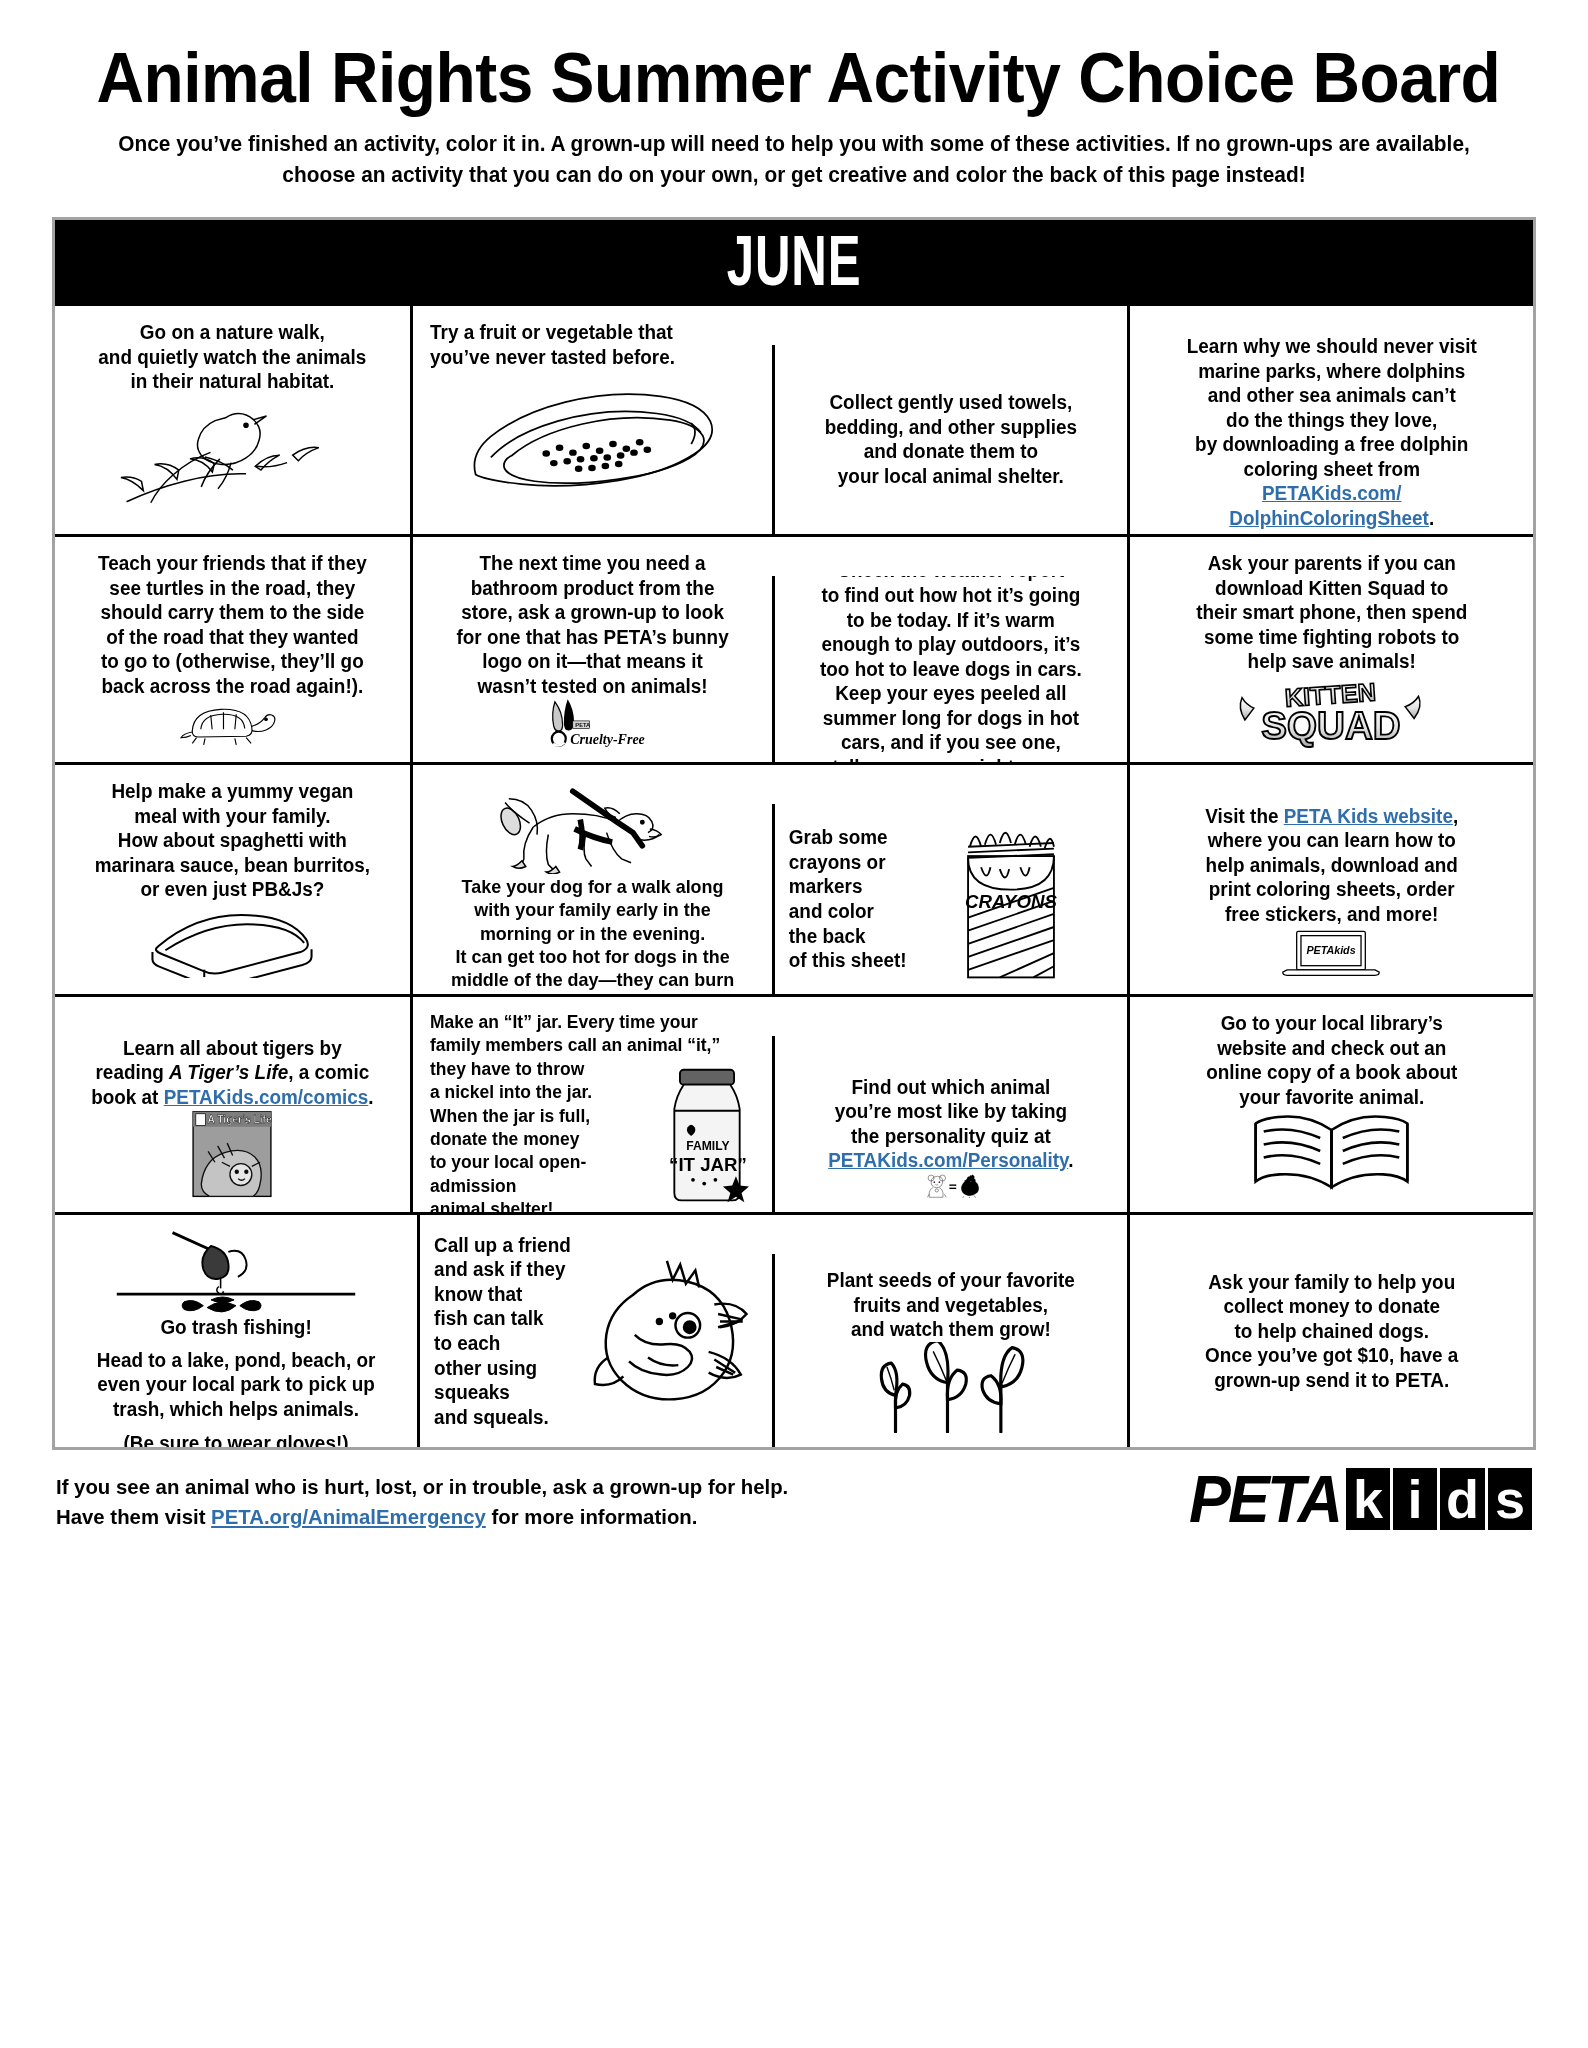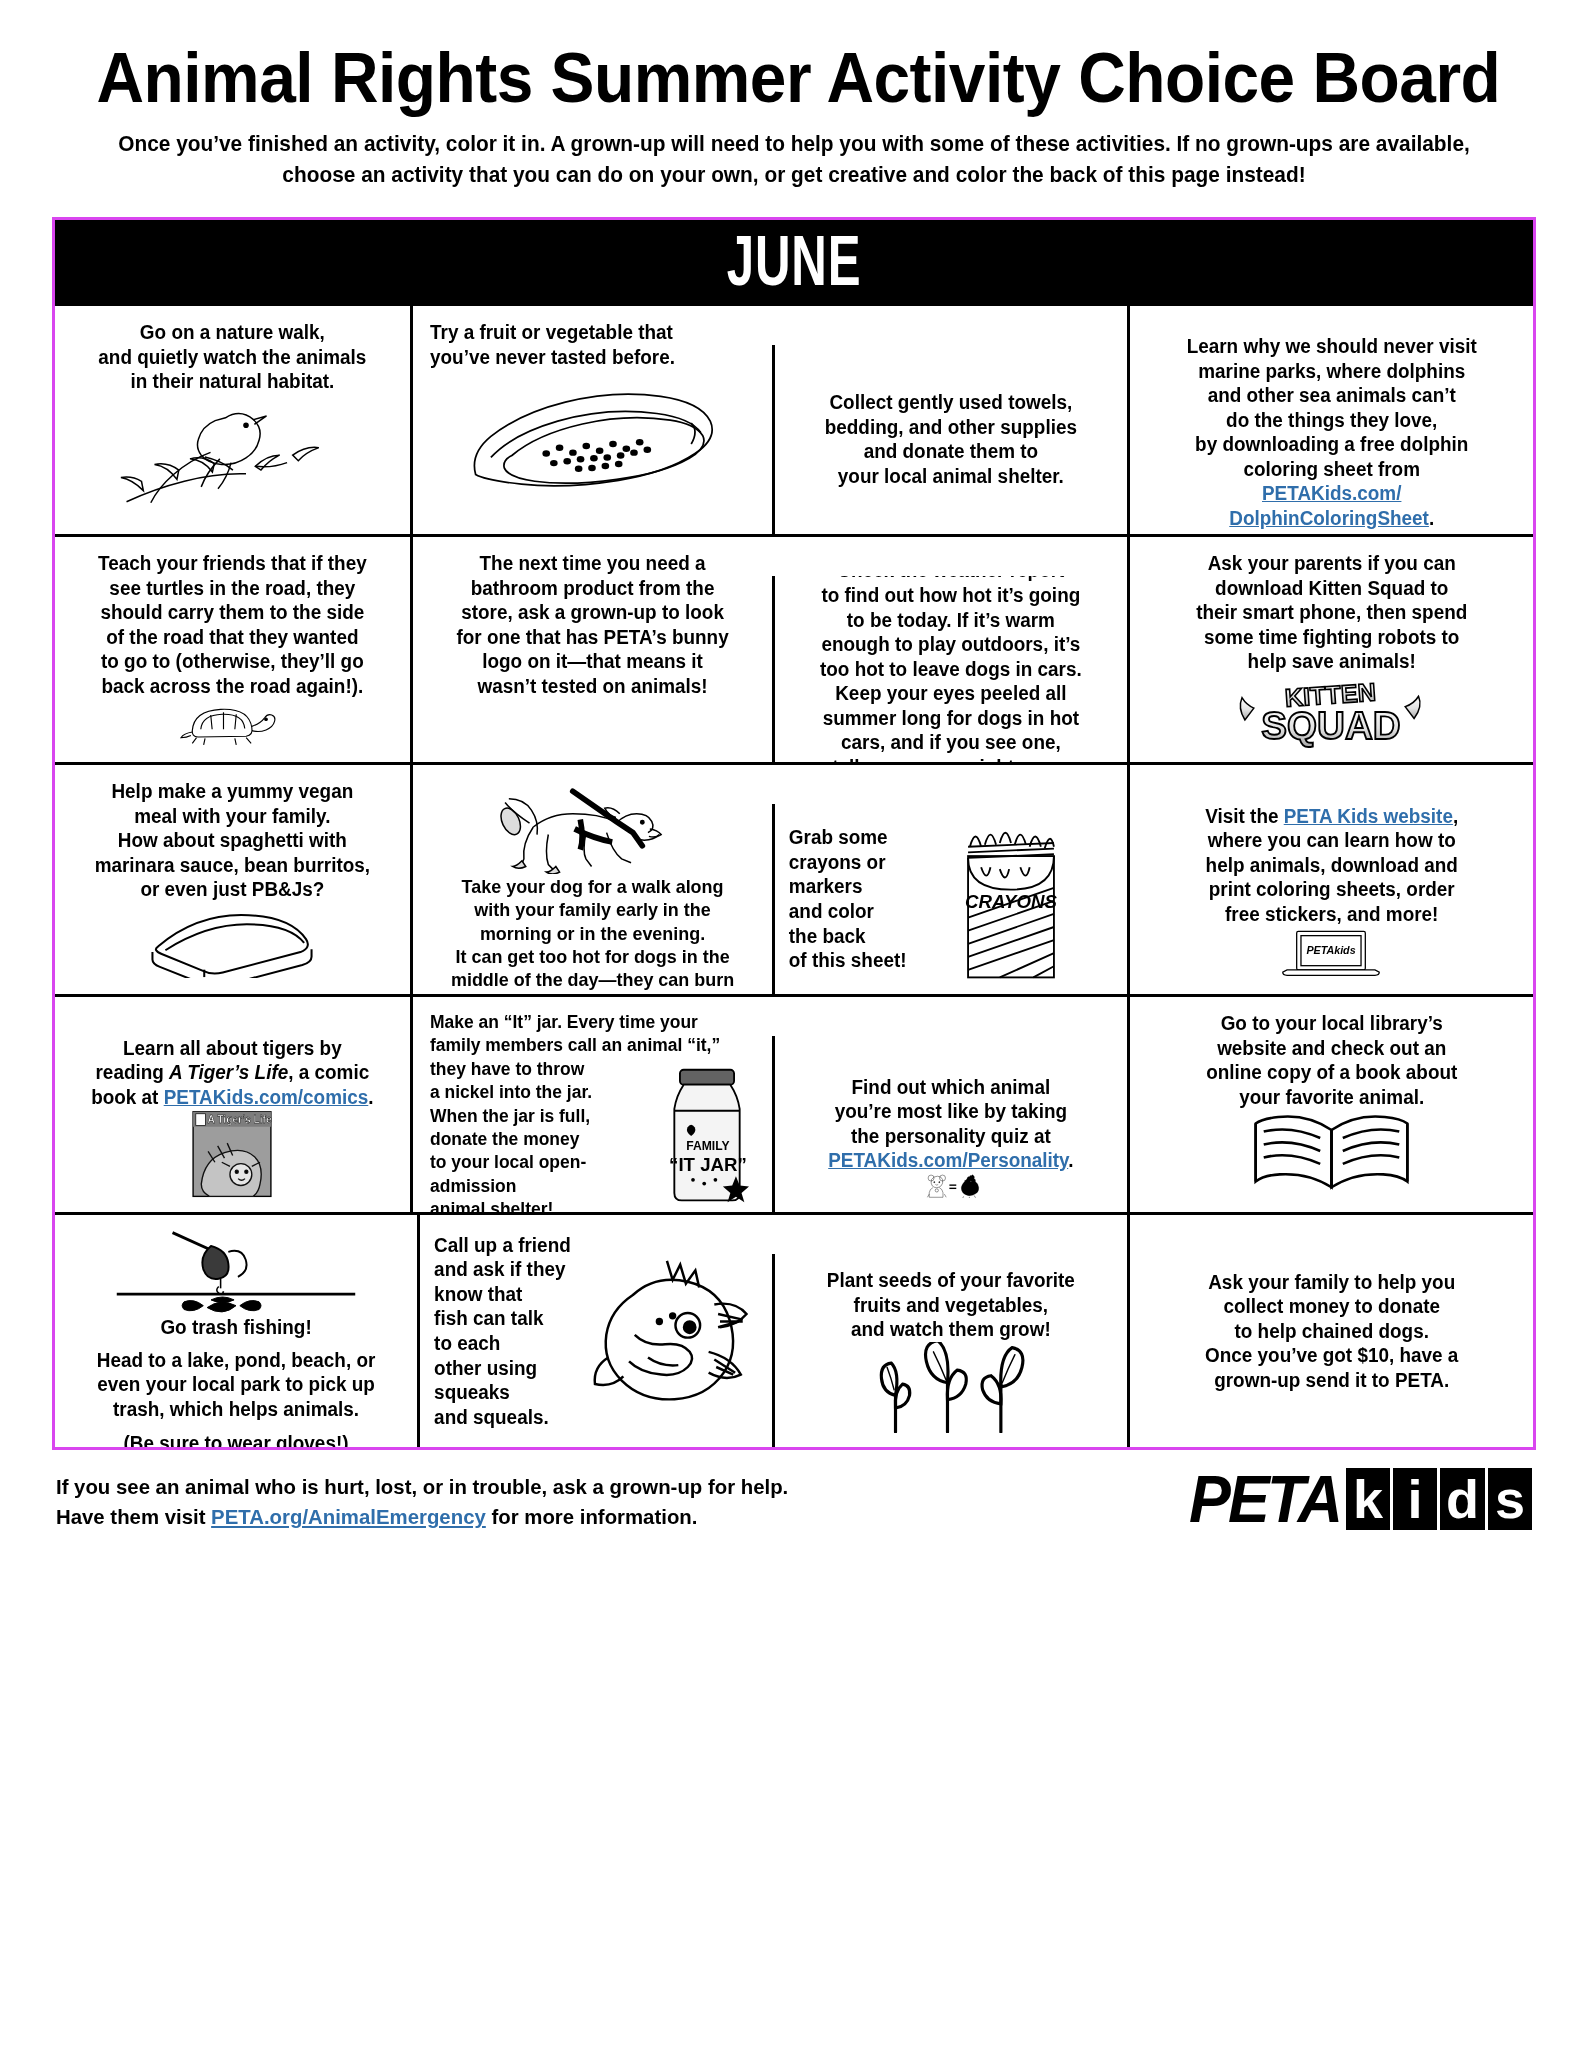--- a/index.html
+++ b/index.html
@@ -36,21 +36,21 @@
     font-size: 21.5px;
     line-height: 1.45;
     text-align: center;
     margin: 0 auto 26px auto;
     max-width: 1420px;
     transform: scaleX(0.97);
   }
 
   
   .board {
-    border: 3px solid #d946ef;
+    border: 3px solid #a3a3a3;
     width: 100%;
   }
   .month-bar {
     background: #000;
     color: #fff;
     text-align: center;
     padding: 8px 0 12px 0;
     height: 86px;
     display: flex; align-items: center; justify-content: center;
   }
@@ -285,20 +285,33 @@
         </div>
       </div>
 
       <div class="cell col-2">
         <div class="txt" style="white-space:pre-line;">The next time you need a
 bathroom product from the
 store, ask a grown-up to look
 for one that has PETA’s bunny
 logo on it—that means it
 wasn’t tested on animals!</div>
+        <div class="art" style="flex-direction:column;">
+          <svg viewBox="0 0 230 78" width="215" height="74">
+            <g>
+              <path d="M56 6 q-6 18 -2 38 q2 8 8 8 q6 0 6 -10 q0 -20 -12 -36 z" fill="#c9c9c9" stroke="#000" stroke-width="2"></path>
+              <path d="M76 2 q10 16 10 36 q0 12 -8 13 q-8 1 -8 -12 q0 -20 6 -37 z" fill="#000"></path>
+              <rect x="84" y="36" width="26" height="12" fill="#d6d6d6" stroke="#000" stroke-width="1"></rect>
+              <text x="88" y="45" font-family="Liberation Sans, sans-serif" font-size="9" font-weight="700" fill="#000">PETA</text>
+              <circle cx="62" cy="64" r="11" fill="none" stroke="#000" stroke-width="3.5"></circle>
+              <path d="M53 72 q9 6 18 -2" fill="none" stroke="#fff" stroke-width="4"></path>
+              <text x="80" y="72" font-family="Liberation Serif, serif" font-style="italic" font-size="22" font-weight="700" fill="#000">Cruelty-Free</text>
+            </g>
+          </svg>
+        </div>
       </div>
 
       <div class="cell col-3" style="justify-content:center;">
         <div class="txt" style="white-space:pre-line;">Check the weather report
 to find out how hot it’s going
 to be today. If it’s warm
 enough to play outdoors, it’s
 too hot to leave dogs in cars.
 Keep your eyes peeled all
 summer long for dogs in hot

